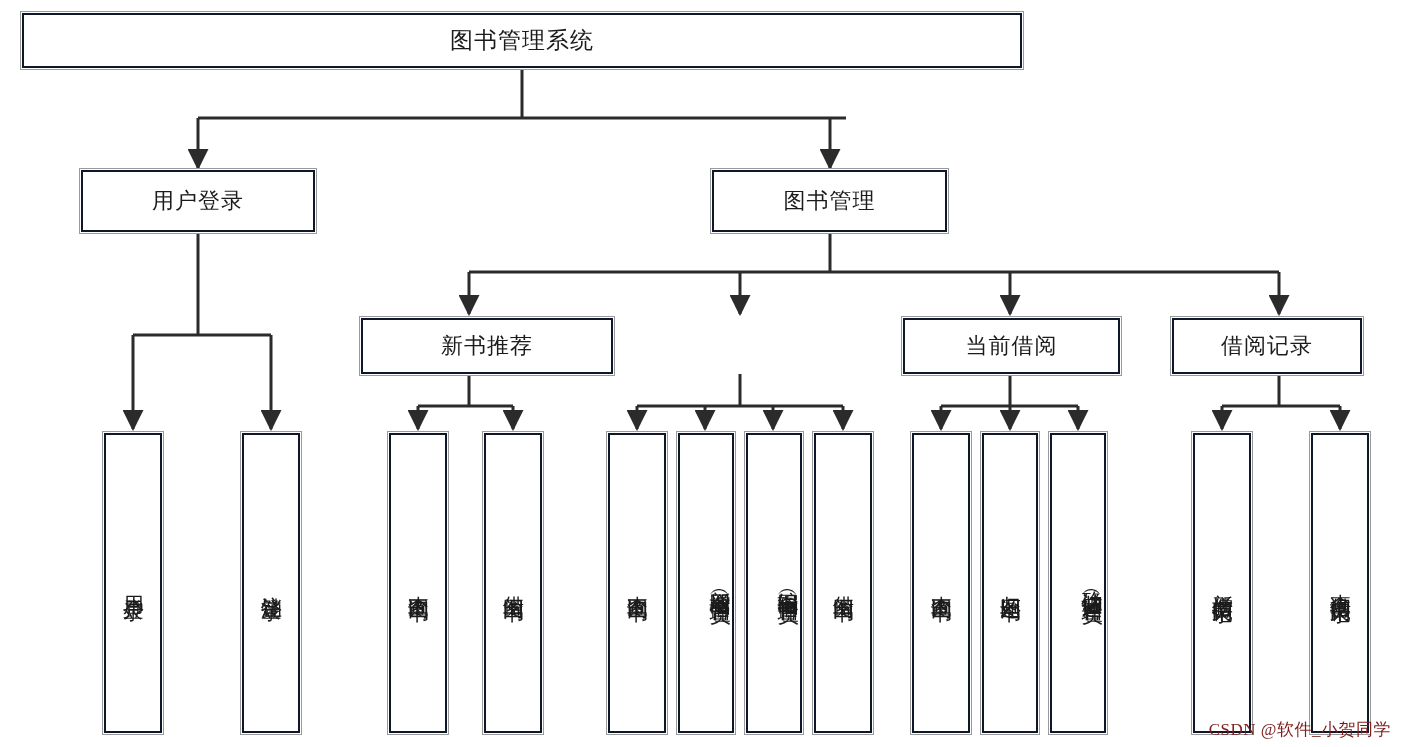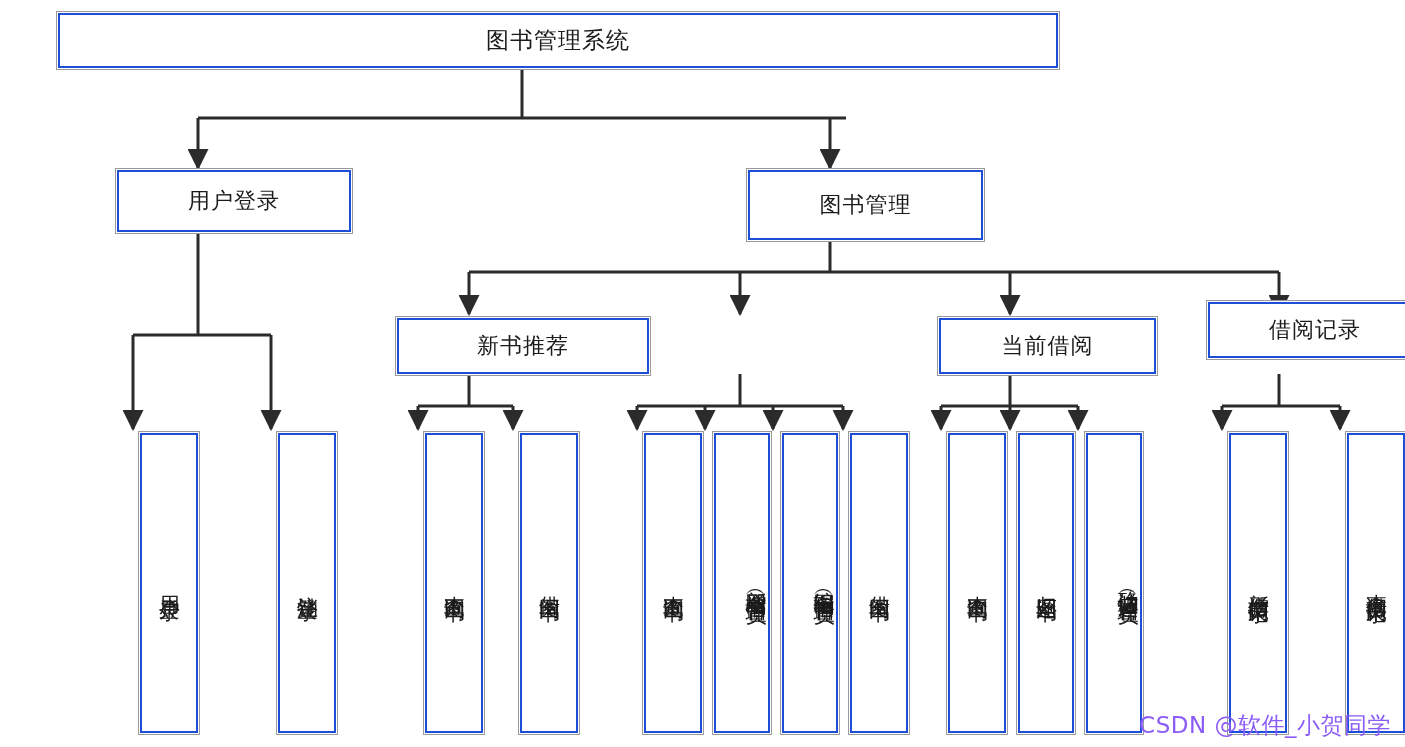--- a/index.html
+++ b/index.html
@@ -21,28 +21,27 @@
     position: absolute;
     left: 0;
     top: 0;
     width: 1405px;
     height: 747px;
   }
   .node {
     position: absolute;
     box-sizing: border-box;
     background: #ffffff;
-    border: 2px solid #1d4ed8;
+    border: 2px solid #0f172a;
     box-shadow: 0 0 0 1px #ffffff, 0 0 0 2px #9a9a9a;
     display: flex;
     align-items: center;
     justify-content: center;
     color: #1b1b1b;
     z-index: 2;
-    margin-left: 36px;
   }
   .node-h {
     font-size: 22px;
     letter-spacing: 1px;
     line-height: 1.1;
     white-space: nowrap;
   }
   .node-root .label { font-size: 23px; }
   .node-leaf {
     writing-mode: vertical-rl;
@@ -58,26 +57,27 @@
   }
   .node-leaf .label {
     writing-mode: vertical-rl;
     text-orientation: upright;
     white-space: nowrap;
   }
   #watermark {
     position: absolute;
     right: 14px;
     bottom: 6px;
-    font-size: 23px;
-    color: #8b5cf6;
+    font-size: 17px;
+    color: #7f1d1d;
     letter-spacing: 0.5px;
     white-space: nowrap;
     z-index: 5;
     pointer-events: none;
+    font-family: Liberation Serif, serif;
   }
 </style>
 </head>
 <body>
 
 <div id="diagram-root">
 
   <svg id="connector-layer" viewBox="0 0 1405 747" width="1405" height="747" aria-hidden="true">
     <defs>
       <marker id="arrow" viewBox="0 0 10 10" refX="9" refY="5" markerWidth="7" markerHeight="7" orient="auto-start-reverse">
@@ -128,31 +128,31 @@
     </g>
   </svg>
 
   <div class="node node-h node-root" style="left:22px; top:13px; width:1000px; height:55px;">
     <span class="label">图书管理系统</span>
   </div>
 
   <div class="node node-h" style="left:81px; top:170px; width:234px; height:62px;">
     <span class="label">用户登录</span>
   </div>
-  <div class="node node-h" style="left:712px; top:170px; width:235px; height:70px;">
+  <div class="node node-h" style="left:712px; top:170px; width:235px; height:62px;">
     <span class="label">图书管理</span>
   </div>
 
   <div class="node node-h" style="left:361px; top:318px; width:252px; height:56px;">
     <span class="label">新书推荐</span>
   </div>
   <div class="node node-h" style="left:903px; top:318px; width:217px; height:56px;">
     <span class="label">当前借阅</span>
   </div>
-  <div class="node node-h" style="left:1172px; top:302px; width:214px; height:56px;">
+  <div class="node node-h" style="left:1172px; top:318px; width:190px; height:56px;">
     <span class="label">借阅记录</span>
   </div>
 
   <div class="node node-leaf" style="left:104px; top:433px; width:58px; height:300px;">
     <span class="label">用户登录</span>
   </div>
   <div class="node node-leaf" style="left:242px; top:433px; width:58px; height:300px;">
     <span class="label">注销登录</span>
   </div>
 

